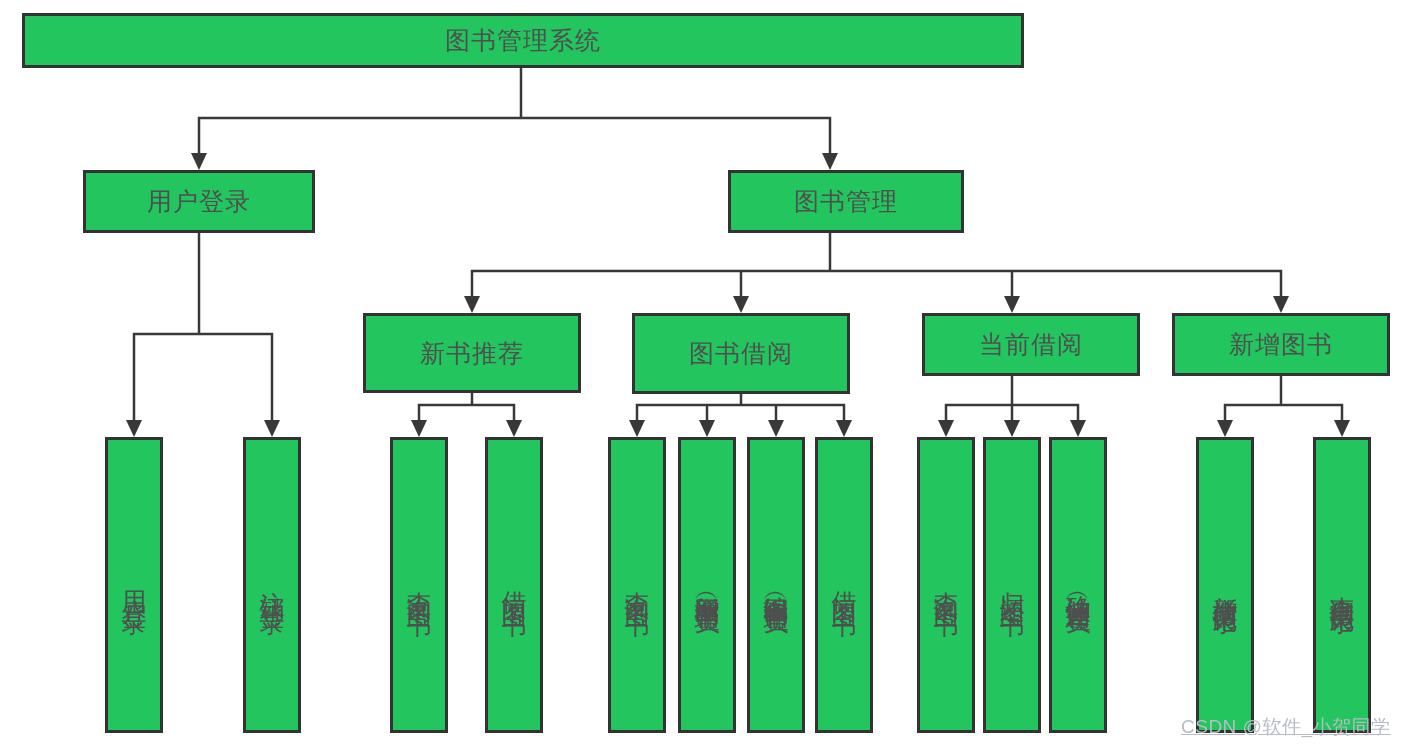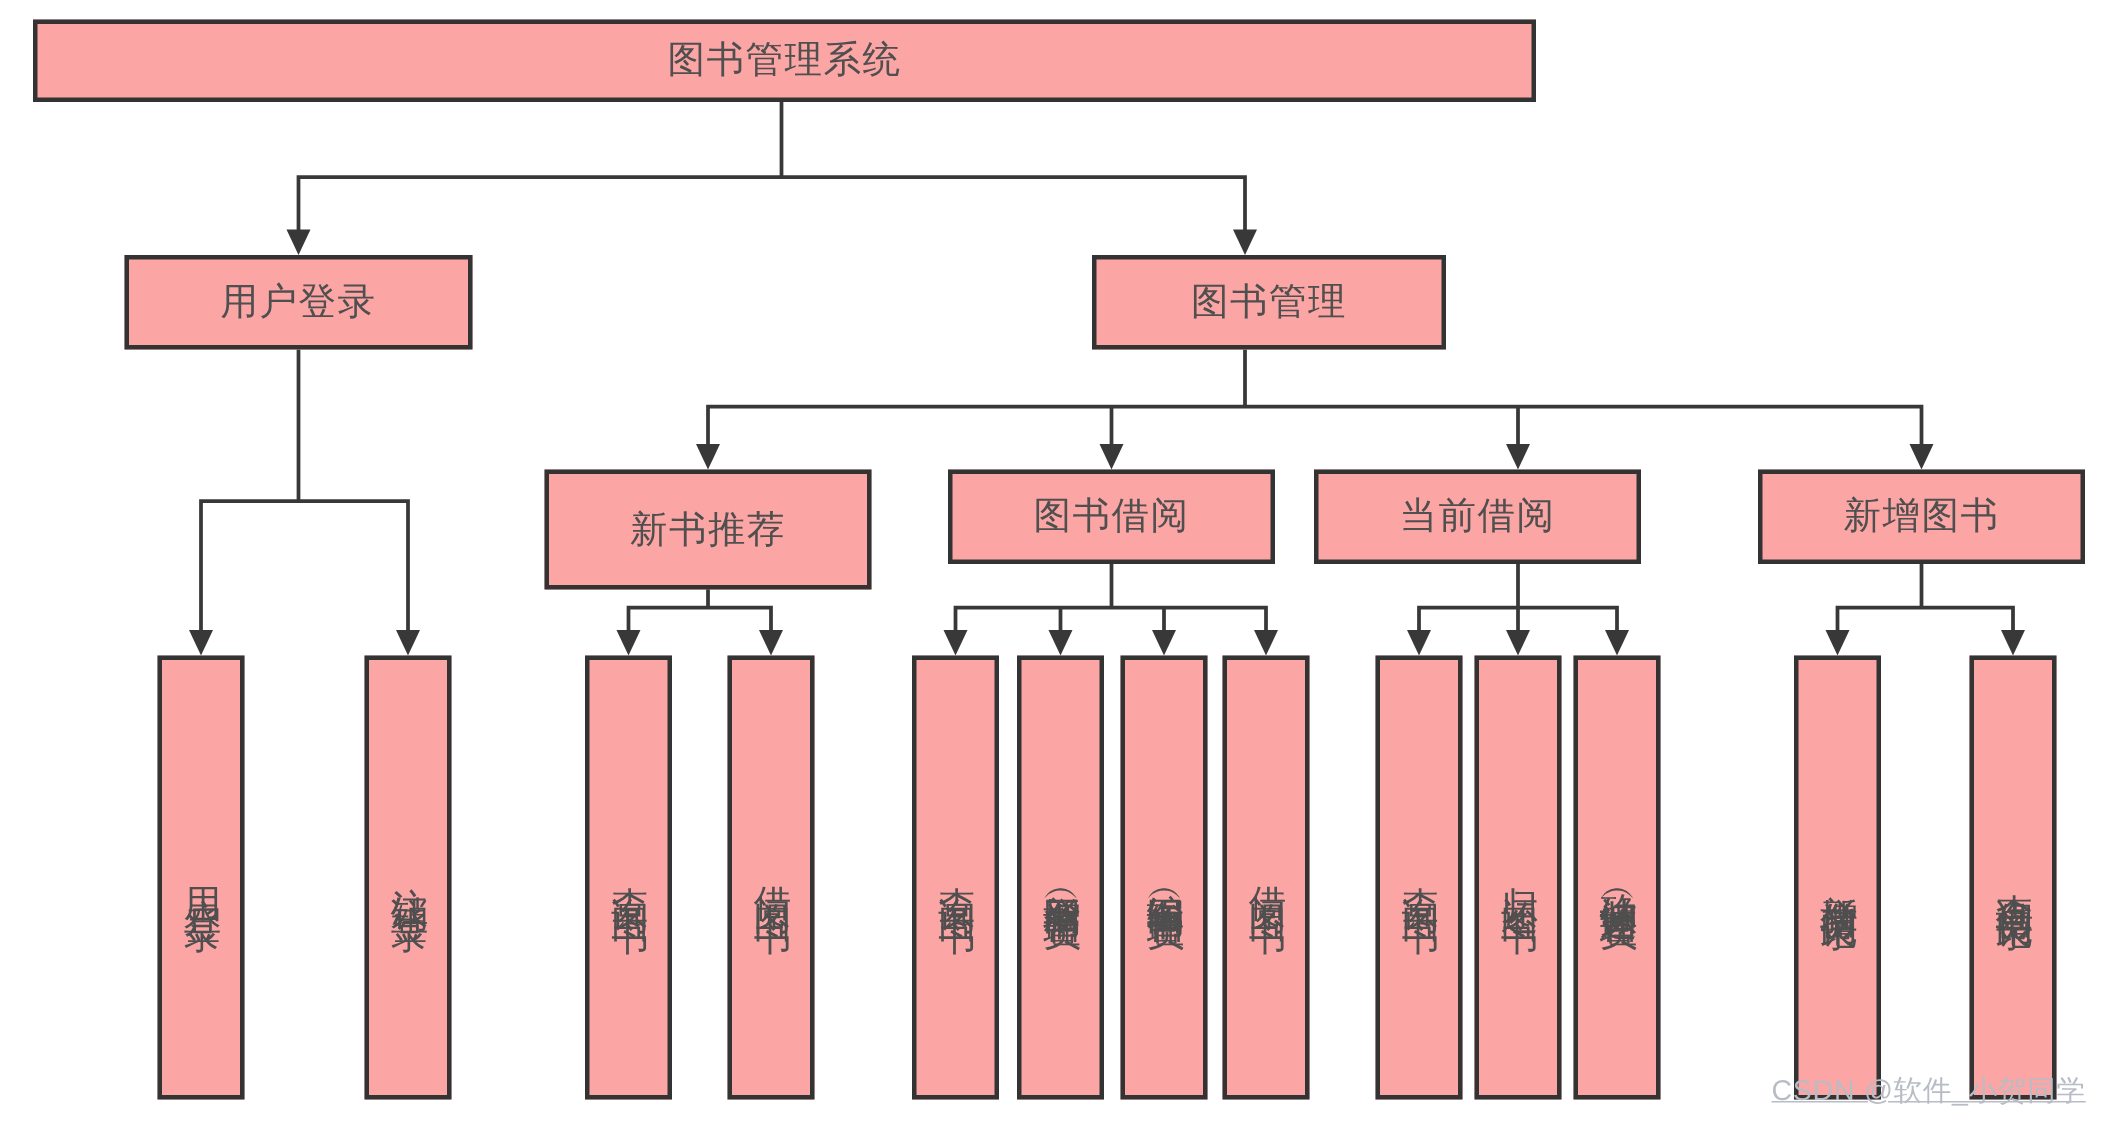--- a/index.html
+++ b/index.html
@@ -17,21 +17,21 @@
     font-family:"Liberation Sans","DejaVu Sans",sans-serif;
     overflow:hidden;
   }
   svg.wires{
     position:absolute;left:0;top:0;z-index:1;
     color:var(--line);
   }
   .node{
     position:absolute;
     box-sizing:border-box;
-    background:#fca5a5;
+    background:#22c55e;
     border:3px solid var(--box-border);
     display:flex;align-items:center;justify-content:center;
     z-index:2;
   }
   .lbl{
     font-size:25px;
     color:var(--text);
     letter-spacing:1px;
     white-space:nowrap;
     line-height:1;
@@ -118,24 +118,24 @@
   <div class="node h" style="left:83px;top:170px;width:232px;height:63px">
     <span class="lbl">用户登录</span>
   </div>
   <div class="node h" style="left:728px;top:170px;width:236px;height:63px">
     <span class="lbl">图书管理</span>
   </div>
 
   <div class="node h" style="left:363px;top:313px;width:218px;height:80px">
     <span class="lbl">新书推荐</span>
   </div>
-  <div class="node h" style="left:632px;top:313px;width:218px;height:63px">
+  <div class="node h" style="left:632px;top:313px;width:218px;height:81px">
     <span class="lbl">图书借阅</span>
   </div>
-  <div class="node h" style="left:876px;top:313px;width:218px;height:63px">
+  <div class="node h" style="left:922px;top:313px;width:218px;height:63px">
     <span class="lbl">当前借阅</span>
   </div>
   <div class="node h" style="left:1172px;top:313px;width:218px;height:63px">
     <span class="lbl">新增图书</span>
   </div>
 
   <div class="node v" style="left:105px;top:437px;width:58px;height:296px">
     <span class="lbl sp-lg">用户登录</span>
   </div>
   <div class="node v" style="left:243px;top:437px;width:58px;height:296px">

